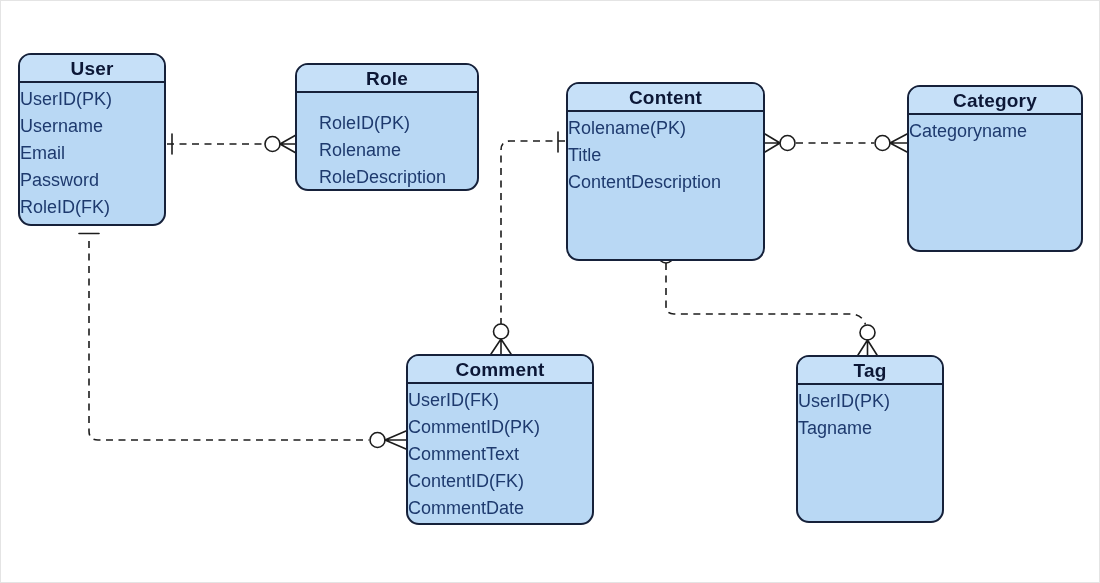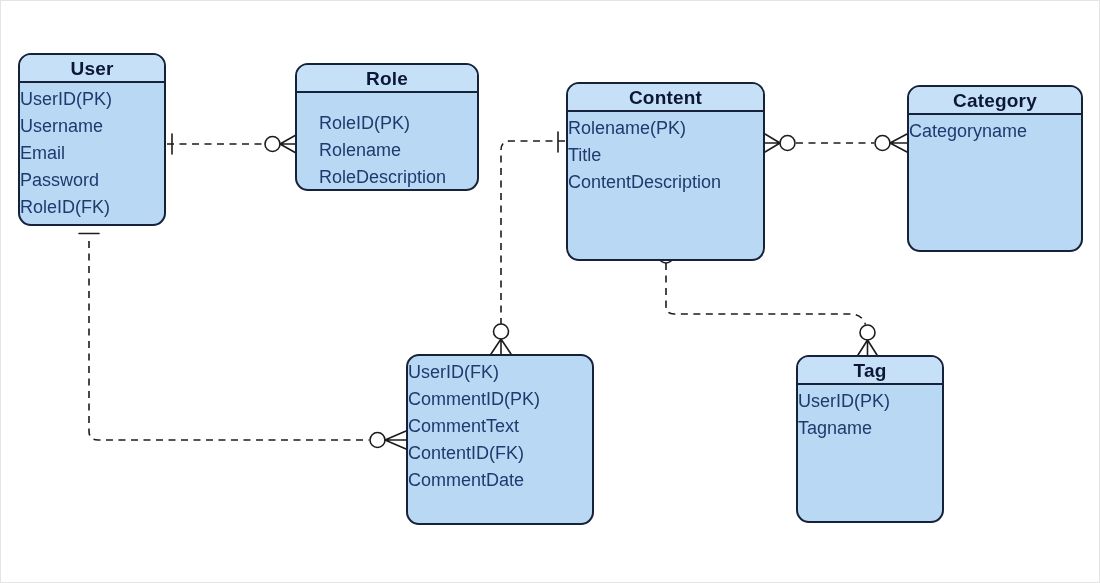--- a/index.html
+++ b/index.html
@@ -142,20 +142,23 @@
   </div>
       <div class="entity" data-entity-id="category" style="left: 906px; top: 57px; width: 176px; height: 167px; margin-top: 27px;">
     <div class="entity-header">
       <span class="entity-title">Category</span>
     </div>
     <div class="entity-attrs">
           <div class="entity-attr">Categoryname</div>
         </div>
   </div>
       <div class="entity" data-entity-id="comment" style="left: 405px; top: 353px; width: 188px; height: 171px;">
+    <div class="entity-header">
+      <span class="entity-title">Comment</span>
+    </div>
     <div class="entity-attrs">
           <div class="entity-attr">UserID(FK)</div>
           <div class="entity-attr">CommentID(PK)</div>
           <div class="entity-attr">CommentText</div>
           <div class="entity-attr">ContentID(FK)</div>
           <div class="entity-attr">CommentDate</div>
         </div>
   </div>
       <div class="entity" data-entity-id="tag" style="left: 795px; top: 354px; width: 148px; height: 168px;">
     <div class="entity-header">

